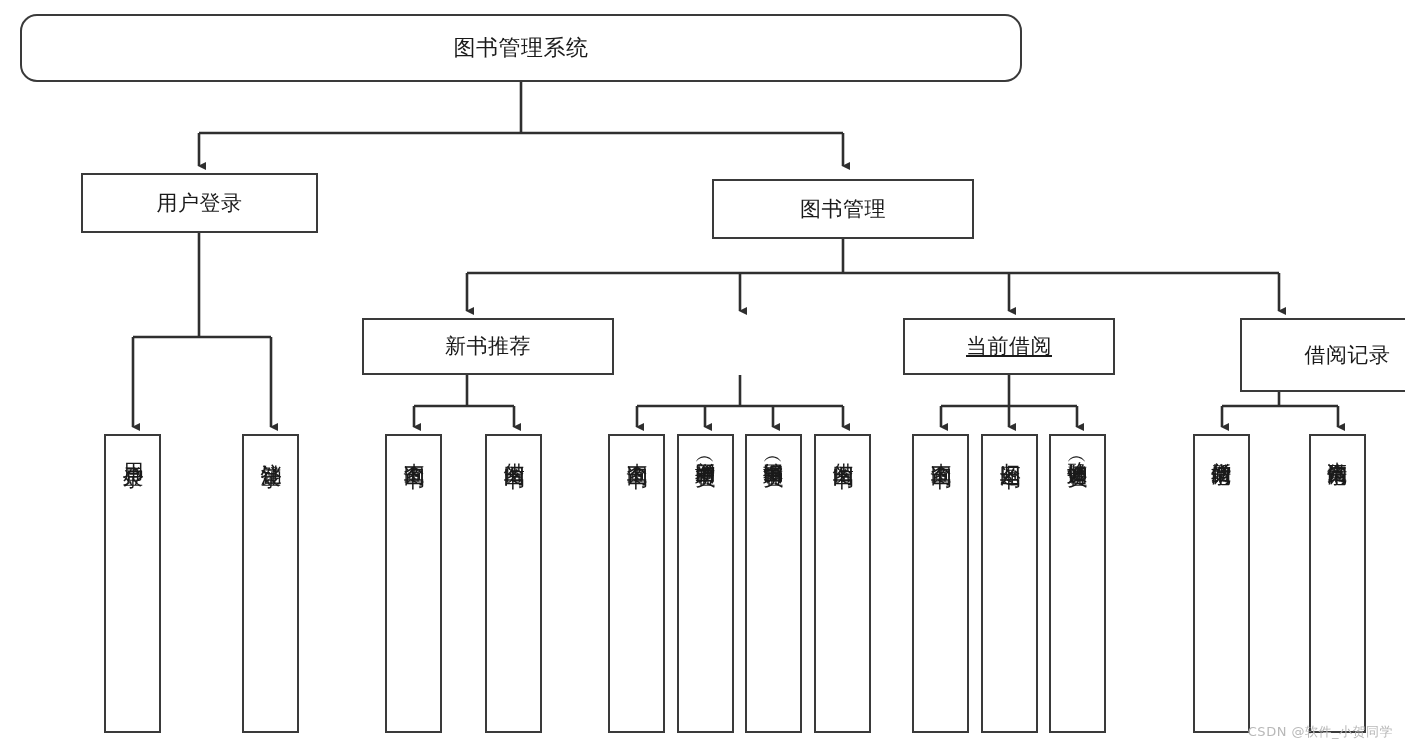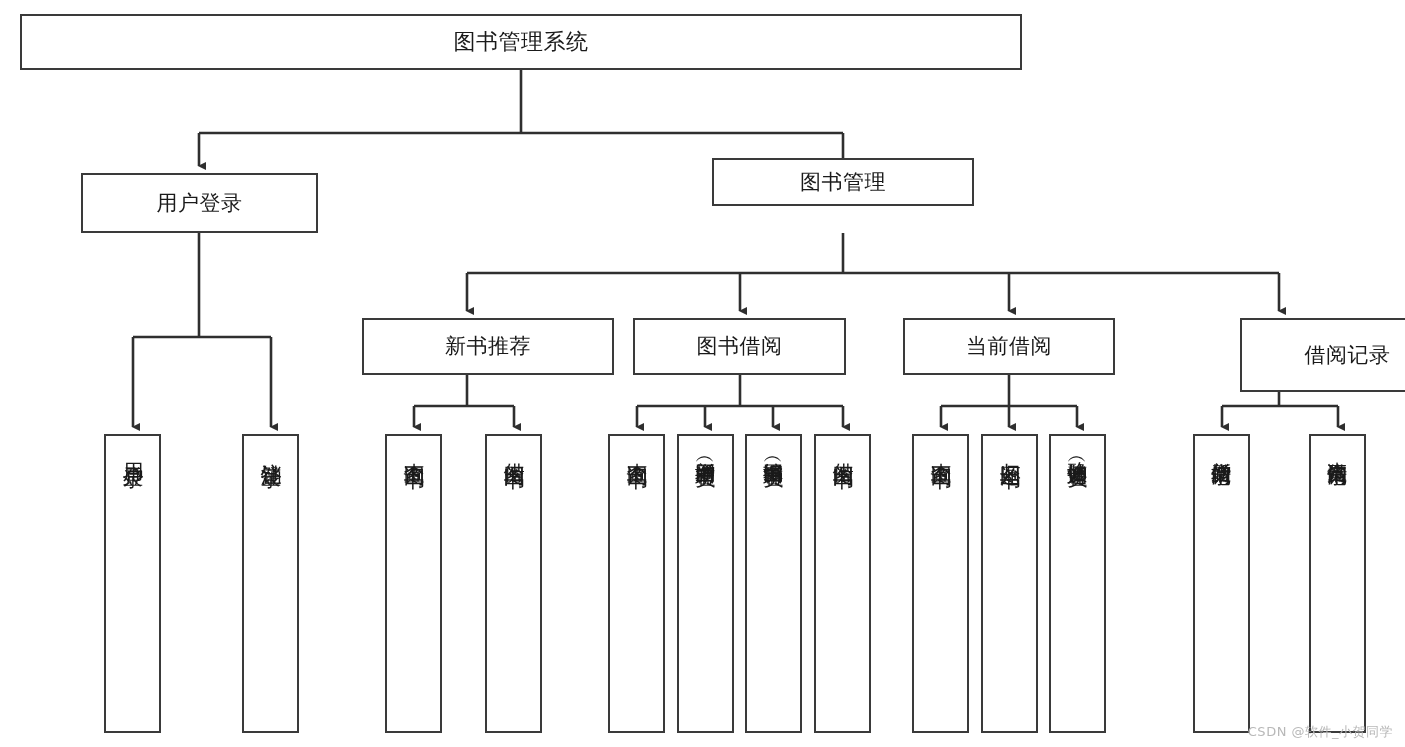--- a/index.html
+++ b/index.html
@@ -127,41 +127,38 @@
       <path d="M1009,406 L1009,427" marker-end="url(#arw)"></path>
       <path d="M1077,406 L1077,427" marker-end="url(#arw)"></path>
 
       <path d="M1279,375 L1279,406"></path>
       <path d="M1222,406 L1338,406"></path>
       <path d="M1222,406 L1222,427" marker-end="url(#arw)"></path>
       <path d="M1338,406 L1338,427" marker-end="url(#arw)"></path>
     </g>
   </svg>
 
-  <div class="node horiz root" style="left:20px; top:14px; width:1002px; height:56px;">
+  <div class="node horiz root" style="left:20px; top:14px; width:1002px; height:68px;border-radius:17px;">
     <span class="lbl">图书管理系统</span>
   </div>
 
   <div class="node horiz" style="left:81px; top:173px; width:237px; height:60px;">
     <span class="lbl">用户登录</span>
   </div>
 
-  <div class="node horiz" style="left:712px; top:158px; width:262px; height:48px;">
+  <div class="node horiz" style="left:712px; top:179px; width:262px; height:60px;">
     <span class="lbl">图书管理</span>
   </div>
 
   <div class="node horiz" style="left:362px; top:318px; width:252px; height:57px;">
     <span class="lbl">新书推荐</span>
   </div>
 
-  <div class="node horiz" style="left:633px; top:318px; width:213px; height:57px;">
-    <span class="lbl">图书借阅</span>
-  </div>
-
-  <div class="node horiz" style="left:903px; top:318px; width:212px; height:57px;">
+
+  <div class="node horiz" style="left:903px; top:318px; width:212px; height:57px;text-decoration:underline;">
     <span class="lbl">当前借阅</span>
   </div>
 
   <div class="node horiz" style="left:1240px; top:318px; width:215px; height:74px;">
     <span class="lbl">借阅记录</span>
   </div>
 
   <div class="node vert" style="left:104px; top:434px; width:57px; height:299px;">
     <span class="lbl">用户登录</span>
   </div>

